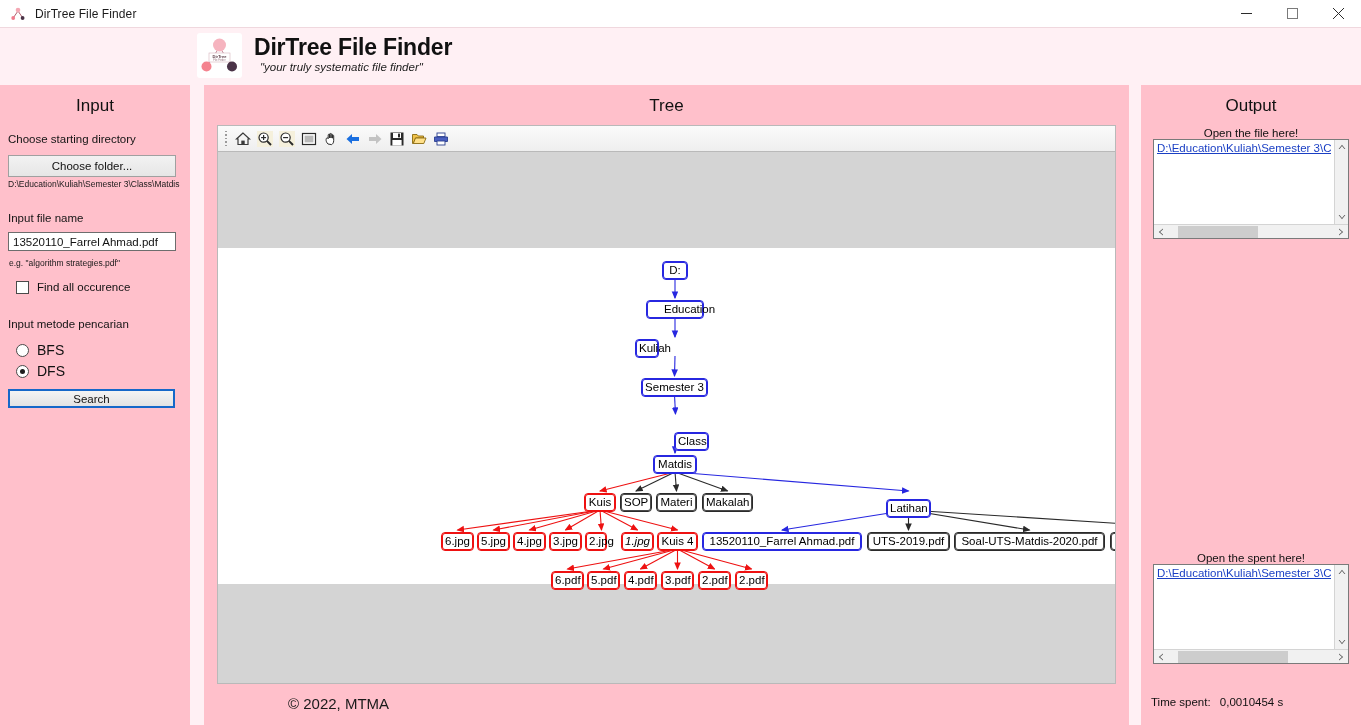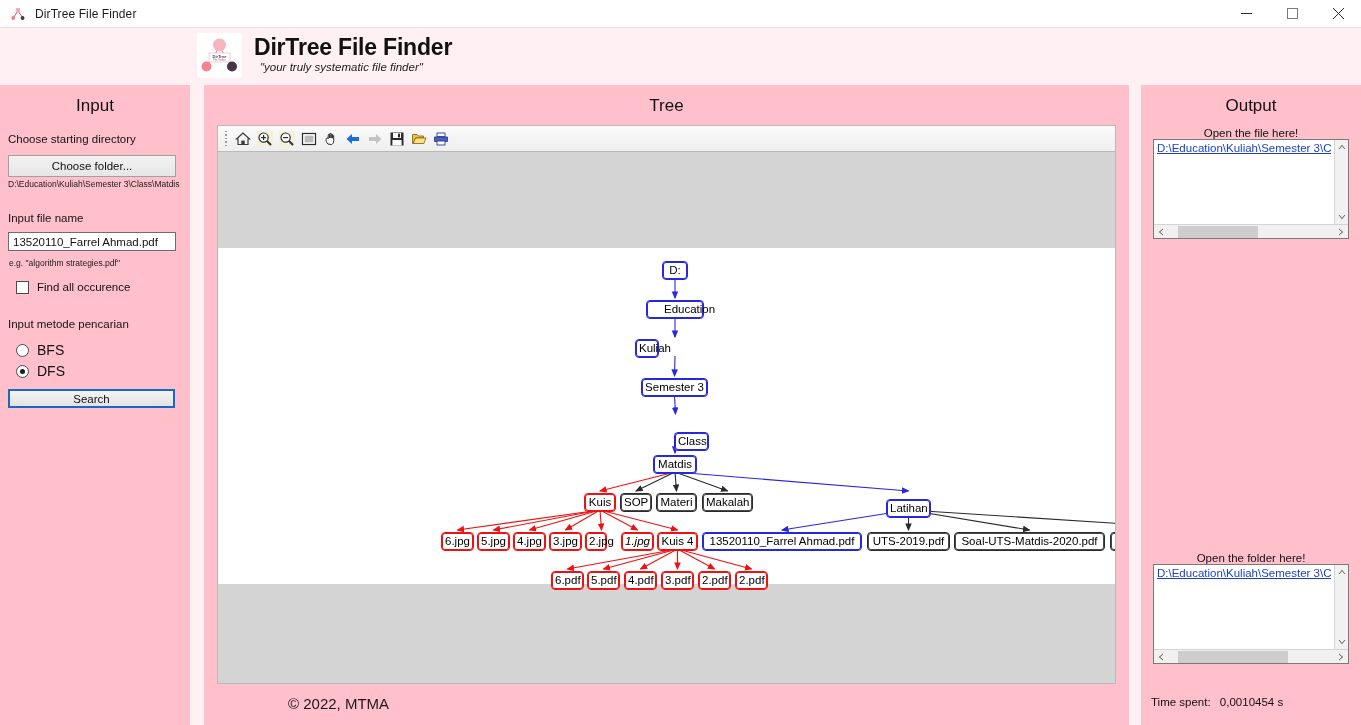--- a/index.html
+++ b/index.html
@@ -506,21 +506,21 @@
       </span>
       <span class="hthumb" style="left:24px;width:80px;"></span>
       <span class="arrow rt">
         <svg width="6" height="8" viewBox="0 0 6 8">
             <path class="chev" d="M5.2 4 L1 7.4 L1 6.4 L3.9 4 L1 1.6 L1 0.6 Z"></path>
           </svg>
       </span>
     </div>
   </div>
 
-  <div class="out-lbl" style="left:1141px;top:552px;">Open the folder here!</div>
+  <div class="out-lbl" style="left:1141px;top:552px;">Open the spent here!</div>
   <div class="listbox" style="left:1153px;top:564px;">
     <span class="lb-link">D:\Education\Kuliah\Semester 3\Cla</span>
     <div class="vbar">
       <span class="arrow up">
         <svg width="8" height="6" viewBox="0 0 8 6">
             <path class="chev" d="M4 0.8 L7.4 5 L6.4 5 L4 2.1 L1.6 5 L0.6 5 Z"></path>
           </svg>
       </span>
       <span class="arrow dn">
         <svg width="8" height="6" viewBox="0 0 8 6">

